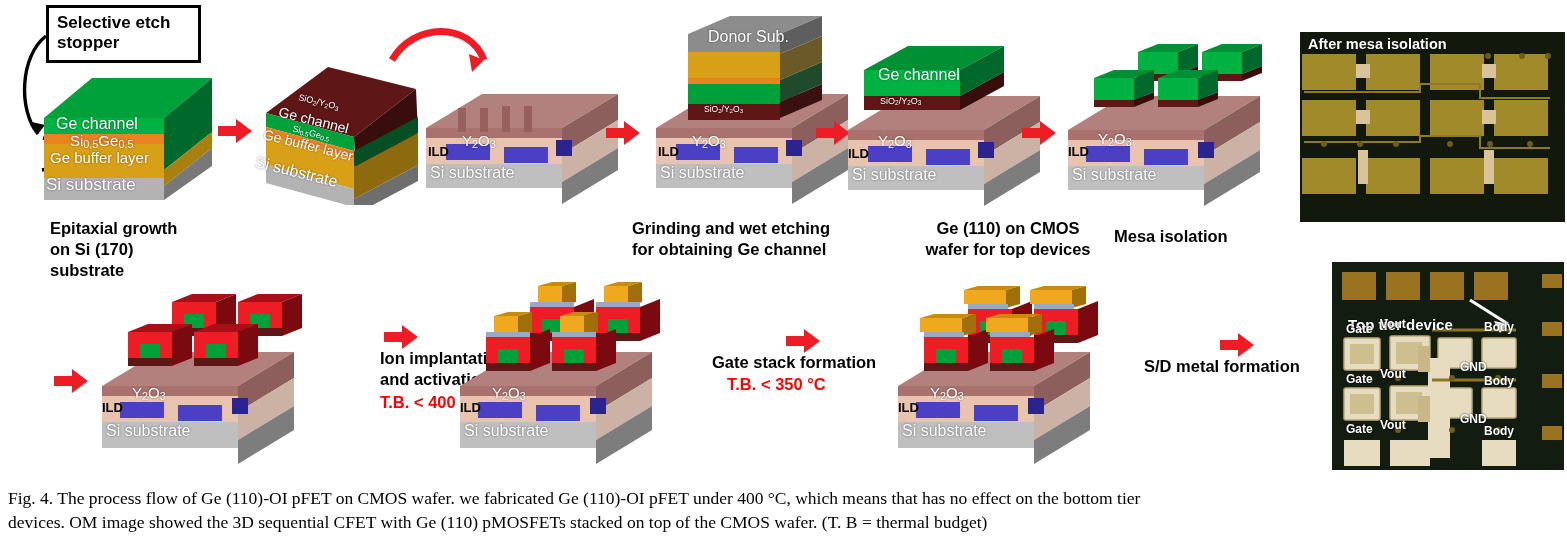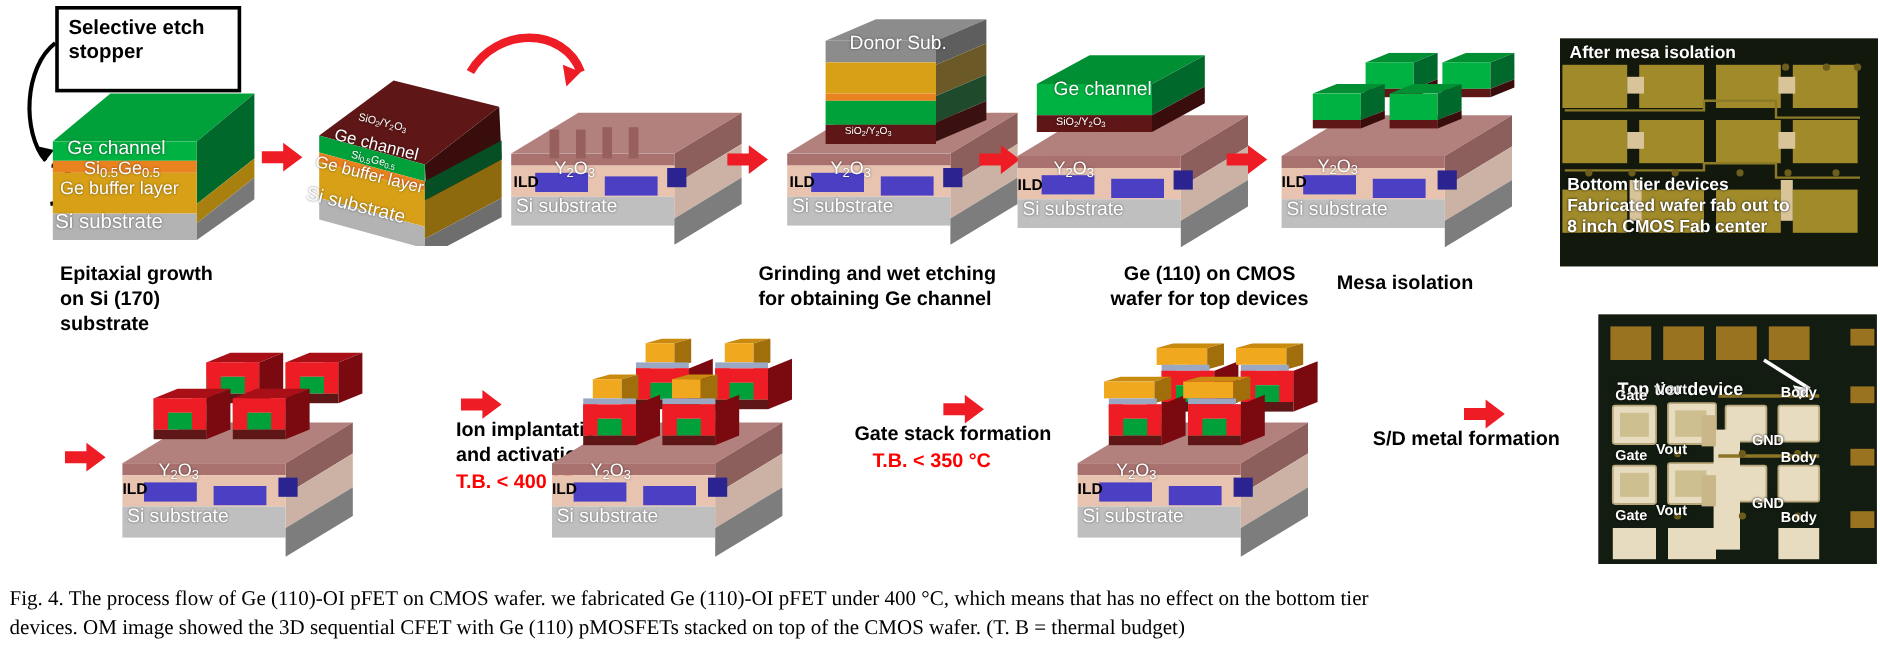--- a/index.html
+++ b/index.html
@@ -7,21 +7,21 @@
        font-family:"Liberation Sans",sans-serif;}
   .fig{position:absolute;left:0;top:0;width:1567px;height:540px;}
   .abs{position:absolute;}
   
   .steplabel{font-family:"Liberation Sans",sans-serif;font-weight:bold;
              font-size:16.5px;color:#000;line-height:1.28;white-space:pre-line;}
   .tb{color:#ff0000;font-weight:bold;}
   .caption{font-family:"Liberation Serif",serif;font-size:17.5px;color:#000;
            line-height:1.45;}
   .boxnote{border:3px solid #000;background:#fff;font-weight:bold;
-           font-size:17px;line-height:1.2;padding:5px 8px 20px 8px;
+           font-size:17px;line-height:1.2;padding:5px 8px 6px 8px;
            color:#000;white-space:pre-line;}
   .omcap{position:absolute;color:#fff;font-weight:bold;font-size:14.5px;
          line-height:1.22;white-space:pre-line;text-shadow:0 0 2px #000;}
   .lbl{position:absolute;color:#fff;font-weight:normal;
        font-family:"Liberation Sans",sans-serif;white-space:nowrap;
        text-shadow:0 0 2px rgba(0,0,0,.55);}
   .lbl-d{color:#000;text-shadow:none;}
   .sub{font-size:.72em;vertical-align:-0.22em;}
   
   .arrow{position:absolute;}
@@ -271,23 +271,20 @@
         <circle cx="96" cy="112" r="3"></circle>
           <circle cx="150" cy="112" r="3"></circle>
         <circle cx="190" cy="112" r="3"></circle>
           <circle cx="230" cy="112" r="3"></circle>
         <circle cx="188" cy="24" r="3"></circle>
           <circle cx="222" cy="24" r="3"></circle>
         <circle cx="248" cy="24" r="3"></circle>
       </g>
     </svg>
     <div class="omcap" style="left:8px;top:4px;">After mesa isolation</div>
-    <div class="omcap" style="left:6px;top:114px;">Bottom tier devices
-Fabricated wafer fab out to
-8 inch CMOS Fab center</div>
   </div>
 
   <svg class="arrow" style="left:54px;top:368px;" width="36" height="26">
     <polygon points="0,8 18,8 18,1 34,13 18,25 18,18 0,18" fill="#ee1c25"></polygon>
   </svg>
 
   <div class="abs" style="left:92px;top:292px;width:225px;height:178px;">
     <svg width="225" height="178" style="position:absolute;left:0;top:0;">
       <polygon points="10,94 66,60 202,60 146,94" fill="#b2817e"></polygon>
       <polygon points="146,94 202,60 202,86 146,120" fill="#8d5f5c"></polygon>

